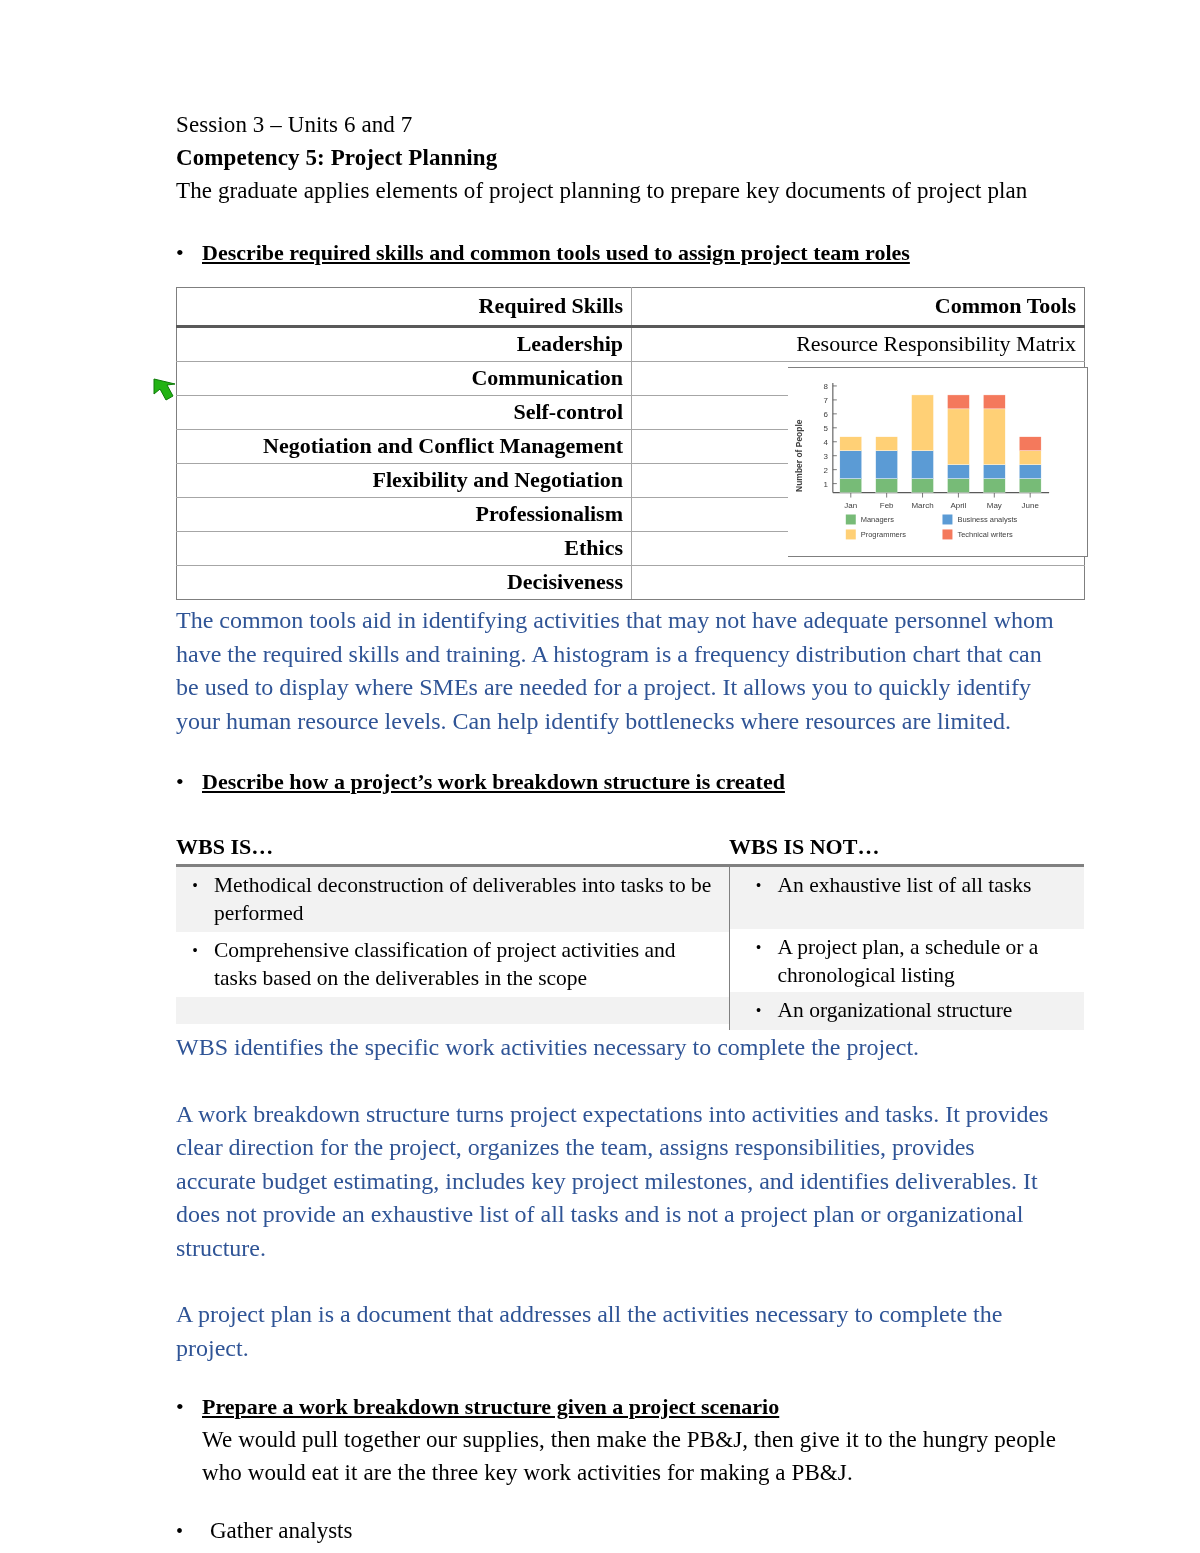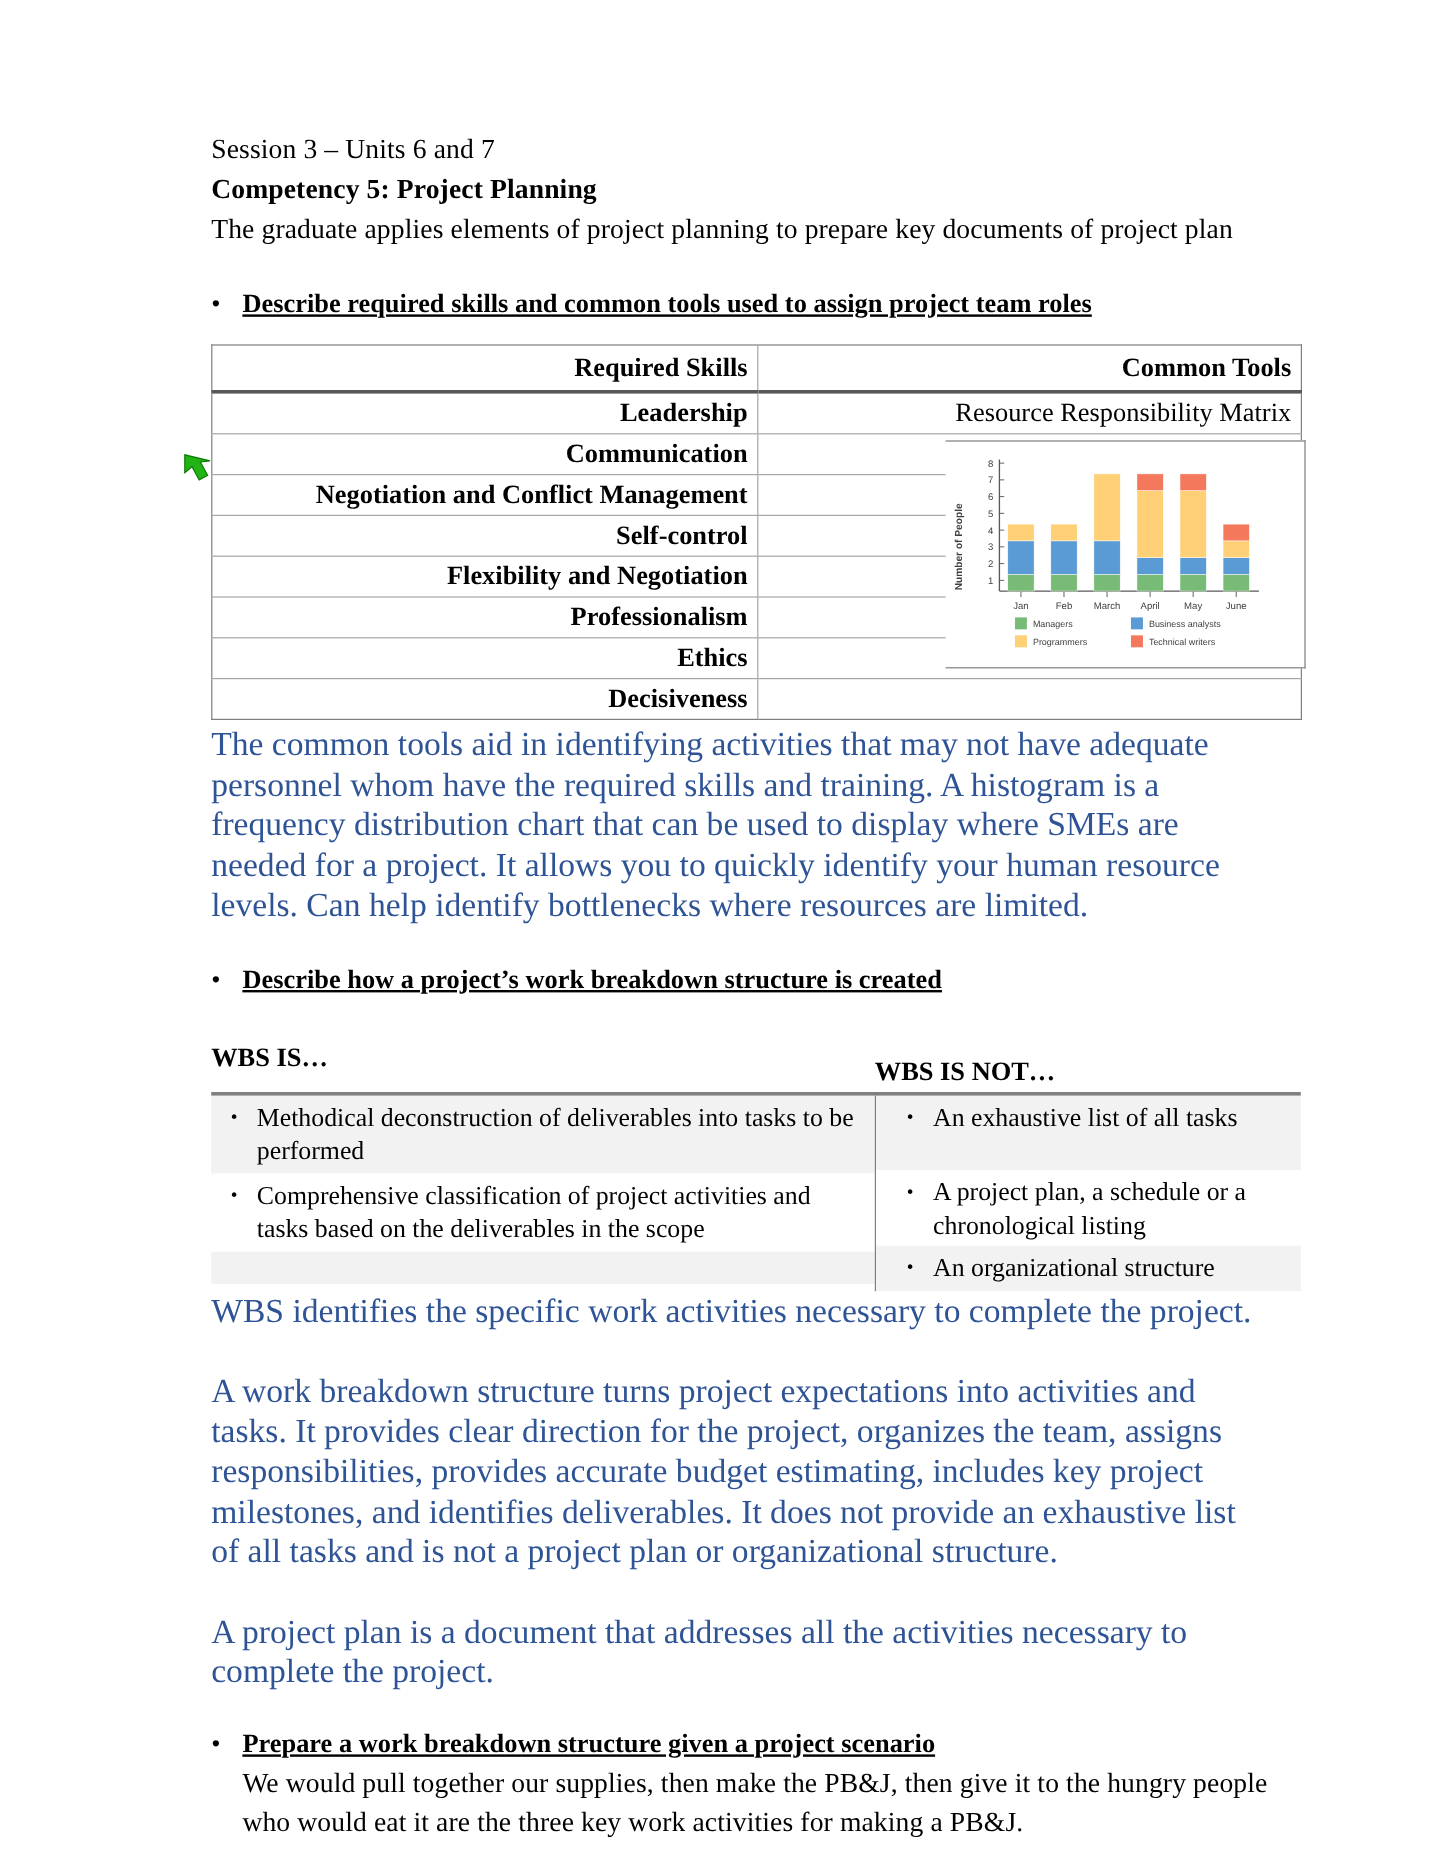--- a/index.html
+++ b/index.html
@@ -42,27 +42,27 @@
     position:absolute; left:612px; top:80px; width:300px; height:190px;
     background:#ffffff;
     border-top:1px solid #7f7f7f; border-right:1px solid #7f7f7f;
     border-bottom:1px solid #7f7f7f;
   }
   .chart-inner { position:absolute; inset:0; }
 
   .cursor-arrow { position:absolute; left:-25px; top:88px; width:32px; height:30px; }
 
   
-  .para { color:#2f5496; font-size:28px; line-height:33.5px; }
+  .para { color:#2f5496; font-size:24px; line-height:33.5px; }
   .spacer { height:33px; }
 
   
   .wbs-head { display:flex; margin-top:34px; }
   .wbs-head .h1 { width:553px; font-size:22px; font-weight:bold; line-height:30px; }
-  .wbs-head .h2 { font-size:22px; font-weight:bold; line-height:30px;margin-top:12px; }
+  .wbs-head .h2 { font-size:22px; font-weight:bold; line-height:30px; }
 
   table.wbs { border-collapse:collapse; width:908px; table-layout:fixed; margin-top:2px; }
   table.wbs td { vertical-align:top; padding:0; }
   table.wbs td.left { width:553px; border-right:1px solid #808080; }
   table.wbs td.right { width:355px; }
   table.wbs tr.topline td { border-top:3px solid #808080; }
 
   .wrow { display:flex; align-items:flex-start; font-size:21.5px; line-height:28px; }
   .wrow .bdot { flex:0 0 38px; text-align:center; font-size:16px; line-height:28px; padding-top:1px; }
   .wrow .wtxt { flex:1; padding-right:6px; }
@@ -100,25 +100,25 @@
           </tr>
           <tr class="">
             <td class="c1">Leadership</td>
             <td class="c2">Resource Responsibility Matrix</td>
           </tr>
           <tr class="">
             <td class="c1">Communication</td>
             <td class="c2">Histogram</td>
           </tr>
           <tr class="">
+            <td class="c1">Self-control</td>
+            <td class="c2">&nbsp;</td>
+          </tr>
+          <tr class="">
             <td class="c1">Negotiation and Conflict Management</td>
-            <td class="c2">&nbsp;</td>
-          </tr>
-          <tr class="">
-            <td class="c1">Self-control</td>
             <td class="c2">&nbsp;</td>
           </tr>
           <tr class="">
             <td class="c1">Flexibility and Negotiation</td>
             <td class="c2">&nbsp;</td>
           </tr>
           <tr class="">
             <td class="c1">Professionalism</td>
             <td class="c2">&nbsp;</td>
           </tr>

